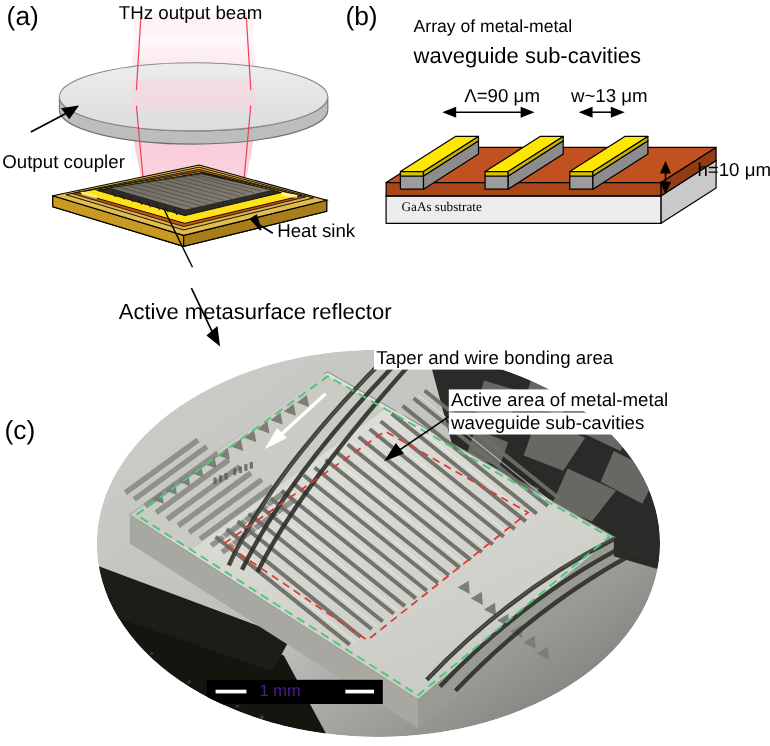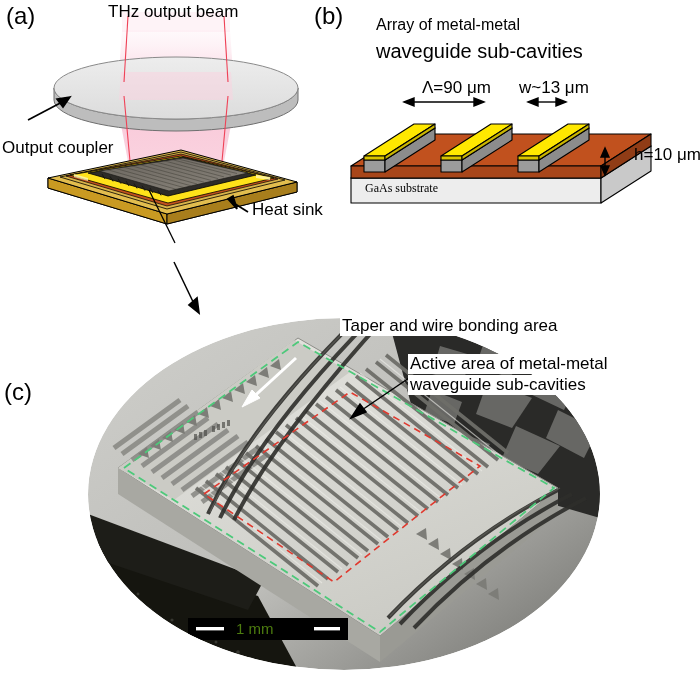--- a/index.html
+++ b/index.html
@@ -128,20 +128,21 @@
       <path d="M199,313 L197,298 L189,305 Z"></path>
 
       <path d="M196,296 L150,292" fill="none" stroke-width="0"></path>
     </g>
   </svg>
 
   <div class="txt panel-lbl" style="left:6px;top:2px;">(a)</div>
   <div class="txt med" style="left:108px;top:2px;">THz output beam</div>
   <div class="txt med" style="left:2px;top:112px;margin-top:26px;">Output coupler</div>
   <div class="txt med" style="left:252px;top:200px;">Heat sink</div>
+  <div class="txt big" style="left:108px;top:273px;font-size:20px;">Active metasurface reflector</div>
 
   <svg class="layer">
     <g stroke="#000" stroke-width="1.1" stroke-linejoin="round">
 
       <path d="M351,178 L351,203 L601,203 L601,178 Z" fill="#ededed"></path>
       <path d="M351,178 L401,146 L651,146 L601,178 Z" fill="#dcdcdc"></path>
       <path d="M601,178 L651,146 L651,171 L601,203 Z" fill="#c9c9c9"></path>
 
       <path d="M351,166 L401,134 L651,134 L601,166 Z" fill="#c1511e"></path>
       <path d="M351,166 L351,178 L601,178 L601,166 Z" fill="#a8461a"></path>
@@ -356,21 +357,21 @@
           <rect x="139" y="102" width="3" height="6"></rect>
         </g>
 
         <g>
           <rect x="100" y="300" width="160" height="22" fill="#000000"></rect>
           <rect x="108" y="309" width="144" height="3.4" fill="#ffffff"></rect>
           <rect x="136" y="302" width="90" height="18" fill="#000000"></rect>
         </g>
       </g>
     </svg>
-    <div class="txt" style="left:148px;top:302px;color:#4d7c0f;font-size:15px;font-weight:400;">1 mm</div>
+    <div class="txt" style="left:148px;top:302px;color:#4c1d95;font-size:15px;font-weight:400;">1 mm</div>
   </div>
 
   <svg class="layer">
     <g stroke="#000" stroke-width="1.5" fill="#000">
 
       <path d="M340,334 L300,352" fill="none" stroke-width="0"></path>
 
       <path d="M412,376 L356,414" fill="none"></path>
       <path d="M351,418 L366,412 L360,404 Z"></path>
 

